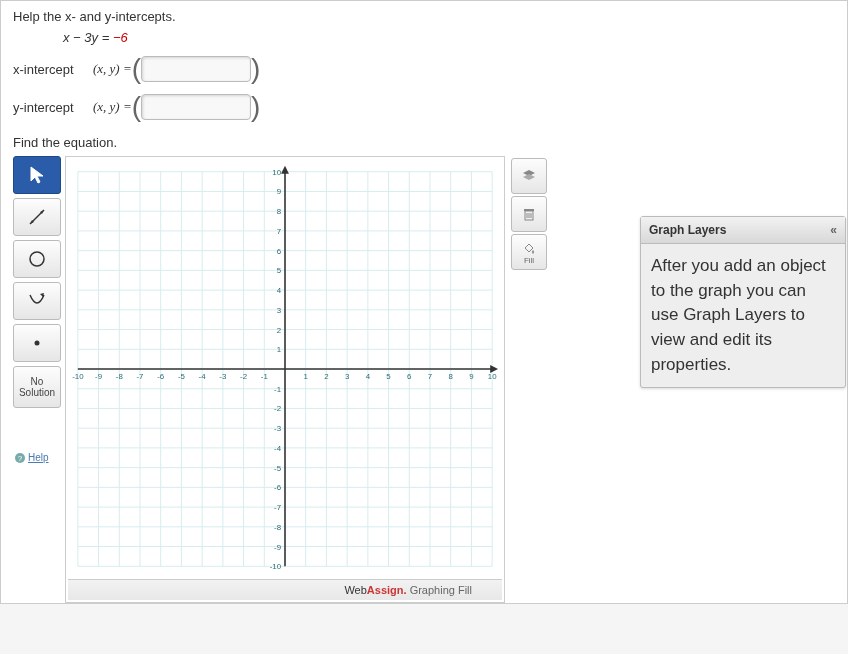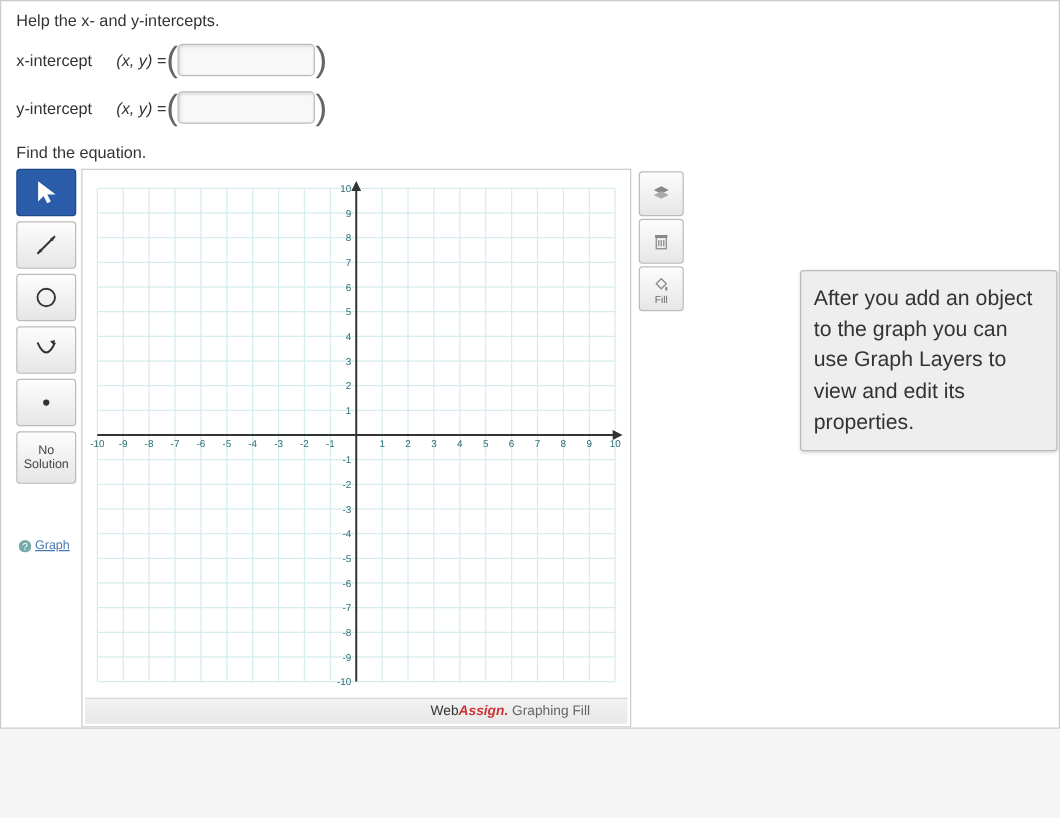--- a/index.html
+++ b/index.html
@@ -25,21 +25,21 @@
       margin: 4px 0 10px 50px;
       color: #333;
     }
     .equation .num { color: #c00; }
     .intercept-row {
       display: flex;
       align-items: center;
       margin: 10px 0;
     }
     .intercept-row .label { width: 80px; }
-    .intercept-row .xy { font-style: italic; }
+    .intercept-row .xy { font-style: italic; font-family: Liberation Serif, serif; }
     .paren { font-size: 28px; color: #666; line-height: 1; }
     .answer-input {
       width: 110px;
       height: 26px;
       border: 1px solid #bbb;
       border-radius: 4px;
       background: #f8f8f8;
       box-shadow: inset 1px 1px 3px rgba(0,0,0,.15);
       padding: 2px 4px;
     }
@@ -99,21 +99,21 @@
     .arrow { fill: #333; }
     .footer-text {
       text-align: right;
       font-size: 11px;
       color: #666;
       padding: 4px 30px 4px 0;
       background: linear-gradient(#f2f2f2,#e8e8e8);
       border-top: 1px solid #ccc;
     }
     .footer-text .wa { color: #333; }
-    .footer-text .wa b { color: #c33; font-weight: bold; font-style: italic; }
+    .footer-text .wa b { color: #c33; font-weight: bold; }
     .right-col {
       display: flex;
       flex-direction: column;
       gap: 2px;
       width: 40px;
       margin-left: 2px;
       padding-top: 2px;
     }
     .right-btn {
       width: 36px; height: 36px;
@@ -149,20 +149,23 @@
       font-size: 17px;
       color: #333;
       line-height: 1.45;
     }
   </style>
 </head>
 <body>
 
 <div class="main-panel">
   <div class="instruction">Help the x- and y-intercepts.</div>
+  <div class="equation">
+    <span>x − 3y = </span><span class="num">−6</span>
+  </div>
 
   <div class="intercept-row">
     <span class="label">x-intercept</span>
     <span class="xy">(x, y) = </span>
     <span class="paren">(</span>
     <input class="answer-input" style="">
     <span class="paren">)</span>
   </div>
 
   <div class="intercept-row">
@@ -205,21 +208,21 @@
             <circle cx="10" cy="10" r="2.5" fill="#333"></circle>
           </svg>
       </div>
       <div class="tool-btn tall" style="white-space:pre-line;">No
 Solution</div>
       <div class="help-btn">
         <svg width="10" height="10" viewBox="0 0 10 10">
             <circle cx="5" cy="5" r="5" fill="#7aa"></circle>
             <text x="5" y="8" text-anchor="middle" font-size="8" fill="#fff">?</text>
           </svg>
-        <span>Graph</span>
+        <span>Help</span>
       </div>
     </div>
 
     <div class="grid-wrap">
       <div class="grid">
         <svg id="grid-svg" viewBox="0 0 440 420">
             <line x1="10" y1="410" x2="10" y2="10" class="grid-line"></line>
             <line x1="31" y1="410" x2="31" y2="10" class="grid-line"></line>
             <line x1="52" y1="410" x2="52" y2="10" class="grid-line"></line>
             <line x1="73" y1="410" x2="73" y2="10" class="grid-line"></line>
@@ -335,14 +338,18 @@
             <path d="M4 8 L8 4 L12 8 L8 12 Z" fill="none" stroke="#888"></path>
             <path d="M12 10 Q14 12 12 14 Q10 12 12 10" fill="#888"></path>
           </svg>
         <span>Fill</span>
       </div>
     </div>
   </div>
 </div>
 
 <div class="layers-panel">
+  <div class="layers-header">
+    <span>Graph Layers</span>
+    <span class="chev">«</span>
+  </div>
   <div class="layers-body">After you add an object to the graph you can use Graph Layers to view and edit its properties.</div>
 </div>
 
 </body></html>

